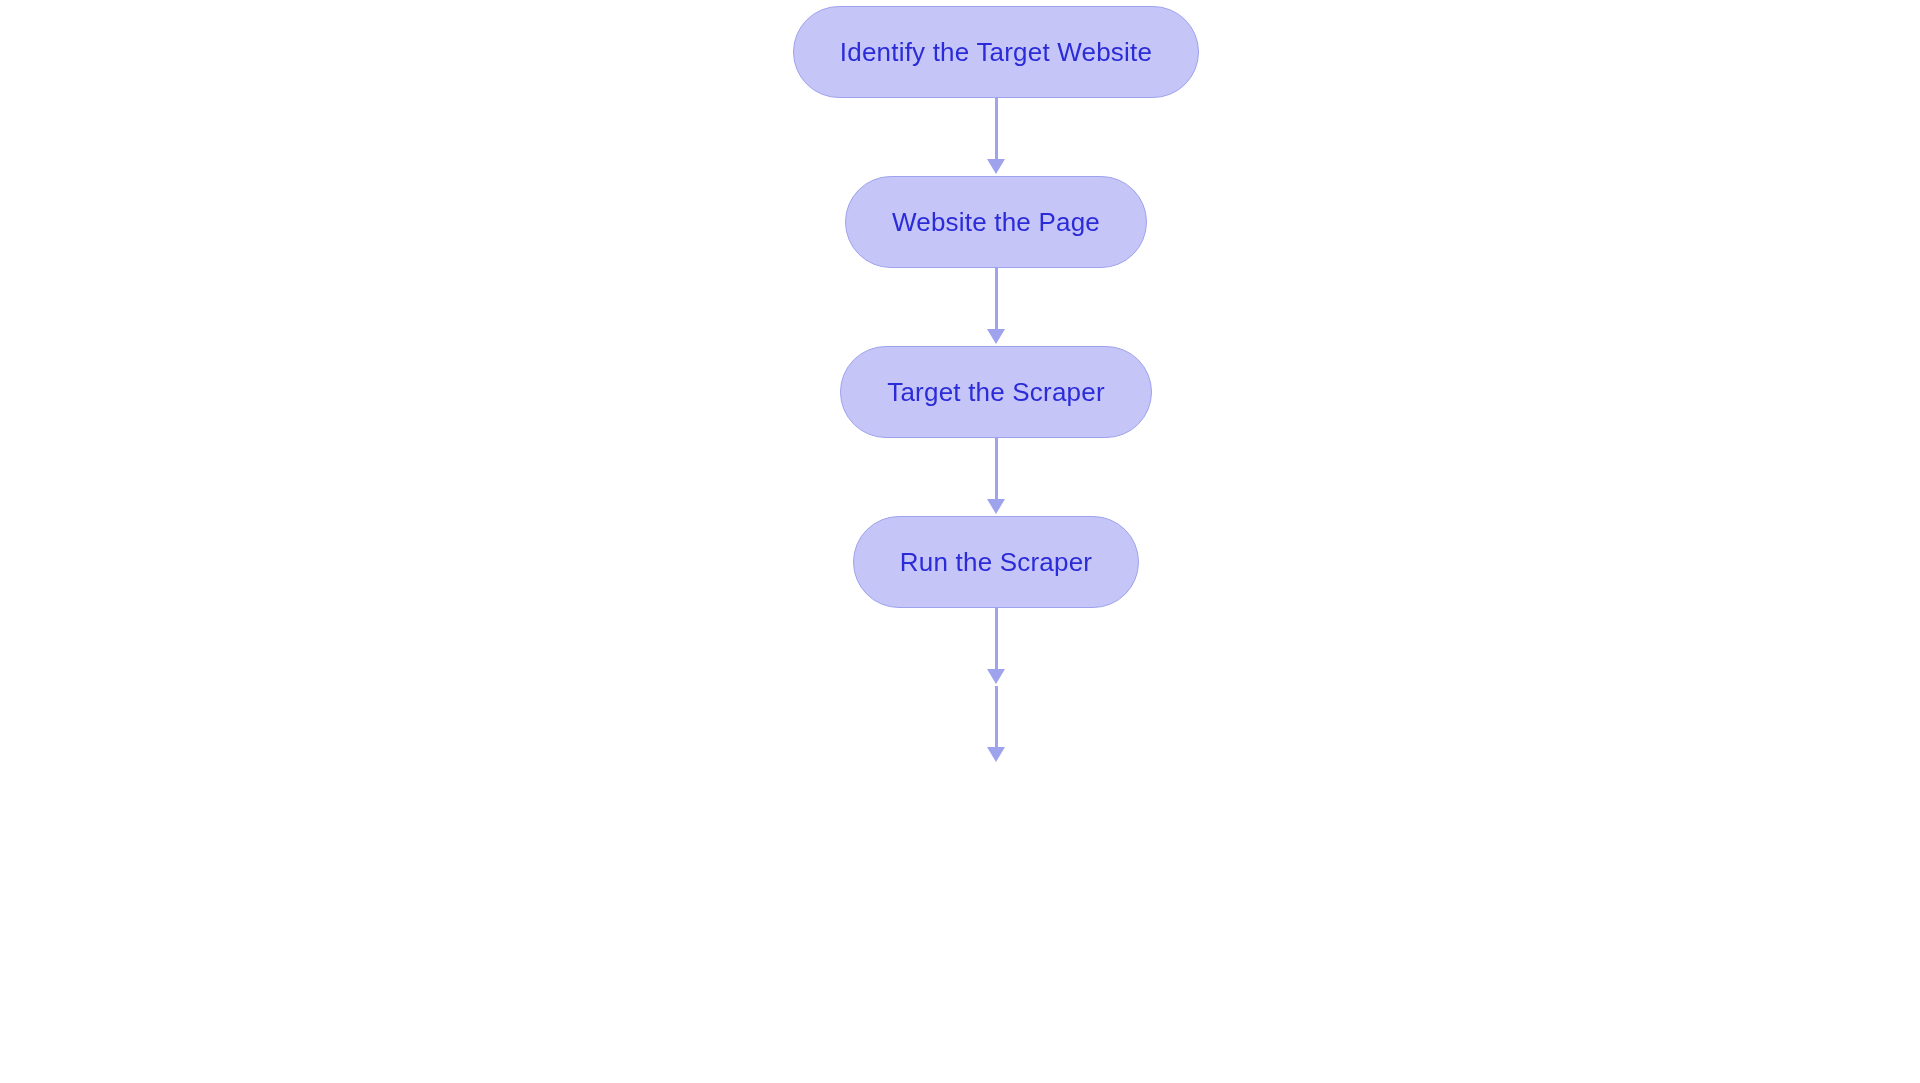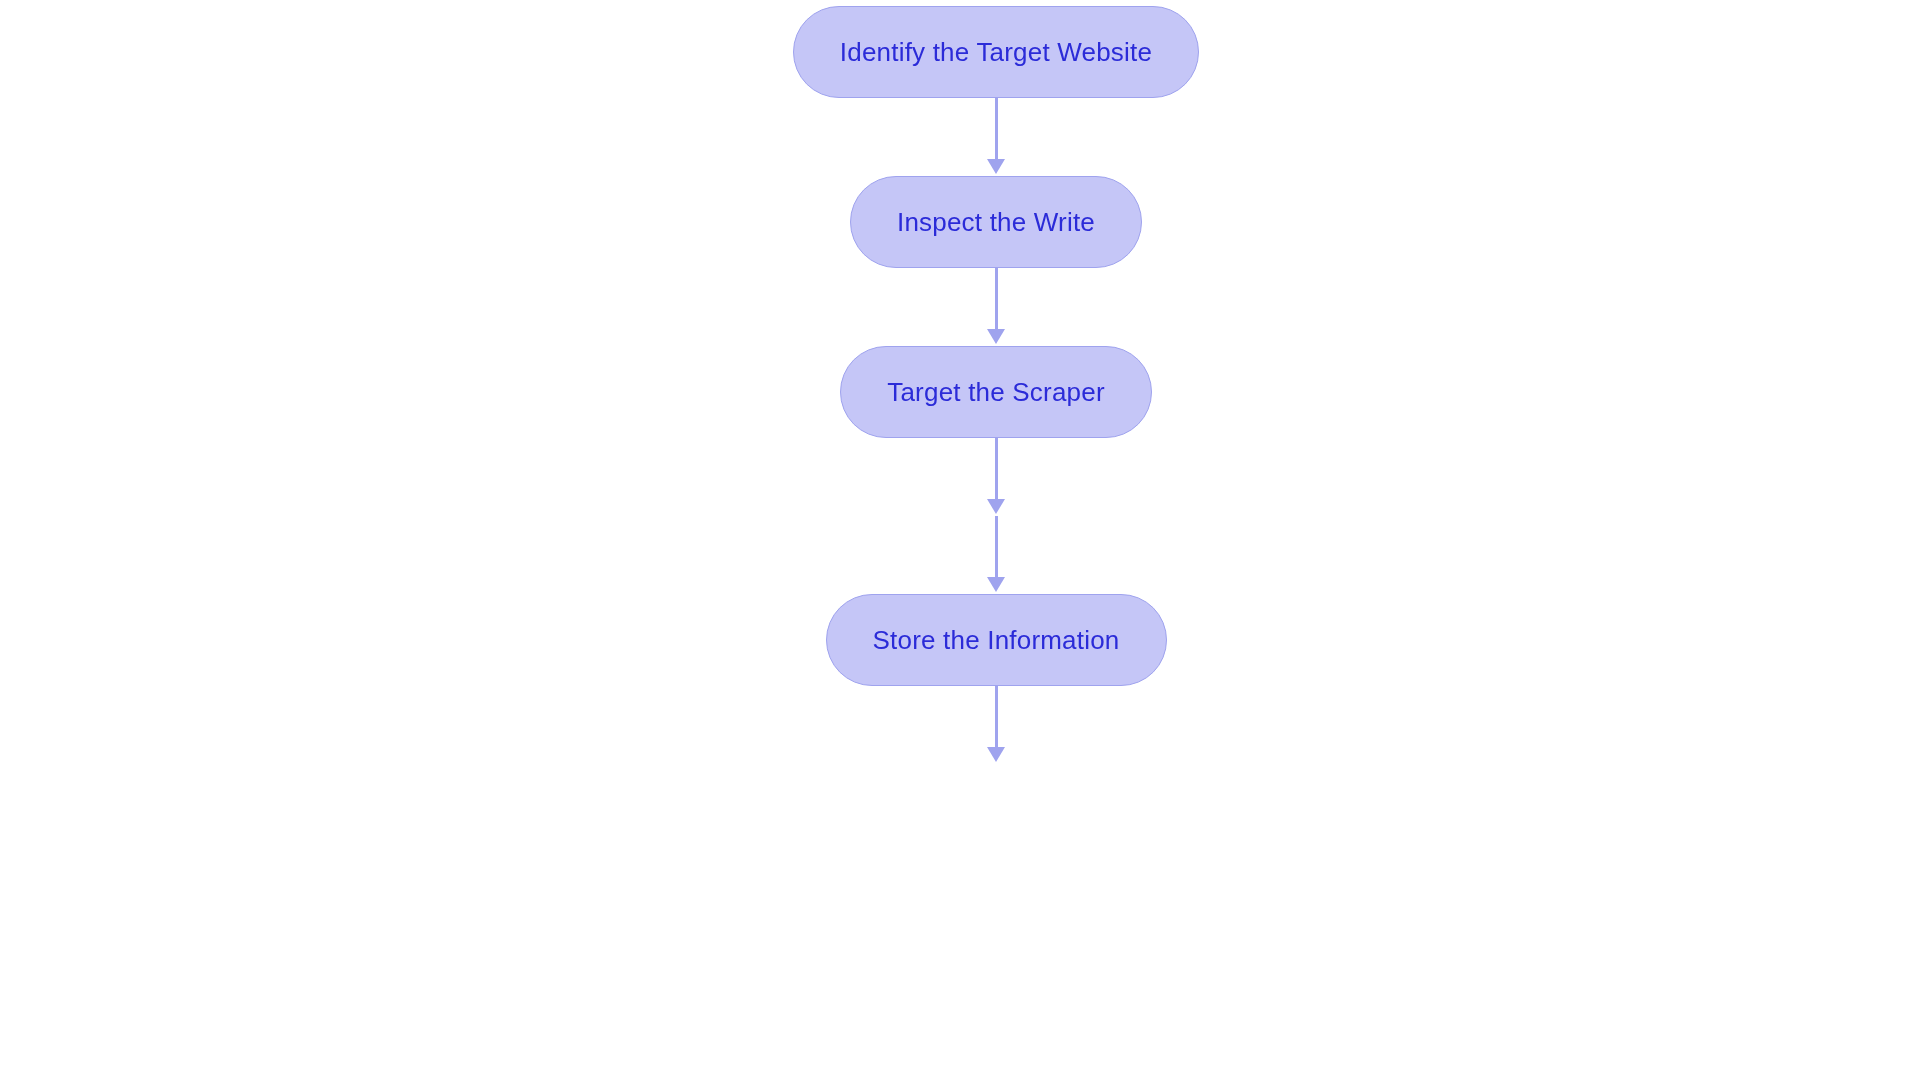--- a/index.html
+++ b/index.html
@@ -104,51 +104,51 @@
       </div>
     </div>
 
     <div class="flow-connector">
       <div class="connector-line"></div>
       <div class="connector-arrowhead"></div>
     </div>
 
     <div class="node-slot">
       <div class="flow-node">
-        <span class="flow-node-label">Inspect the Write</span>
+        <span class="flow-node-label">Website the Page</span>
       </div>
     </div>
 
     <div class="flow-connector">
       <div class="connector-line"></div>
       <div class="connector-arrowhead"></div>
     </div>
 
     <div class="node-slot">
       <div class="flow-node">
         <span class="flow-node-label">Target the Scraper</span>
       </div>
     </div>
 
     <div class="flow-connector">
       <div class="connector-line"></div>
       <div class="connector-arrowhead"></div>
     </div>
 
+    <div class="node-slot">
+      <div class="flow-node">
+        <span class="flow-node-label">Run the Scraper</span>
+      </div>
+    </div>
 
     <div class="flow-connector">
       <div class="connector-line"></div>
       <div class="connector-arrowhead"></div>
     </div>
 
-    <div class="node-slot">
-      <div class="flow-node">
-        <span class="flow-node-label">Store the Information</span>
-      </div>
-    </div>
 
     <div class="flow-connector">
       <div class="connector-line"></div>
       <div class="connector-arrowhead"></div>
     </div>
 
 
   </div>
 </div>
 

